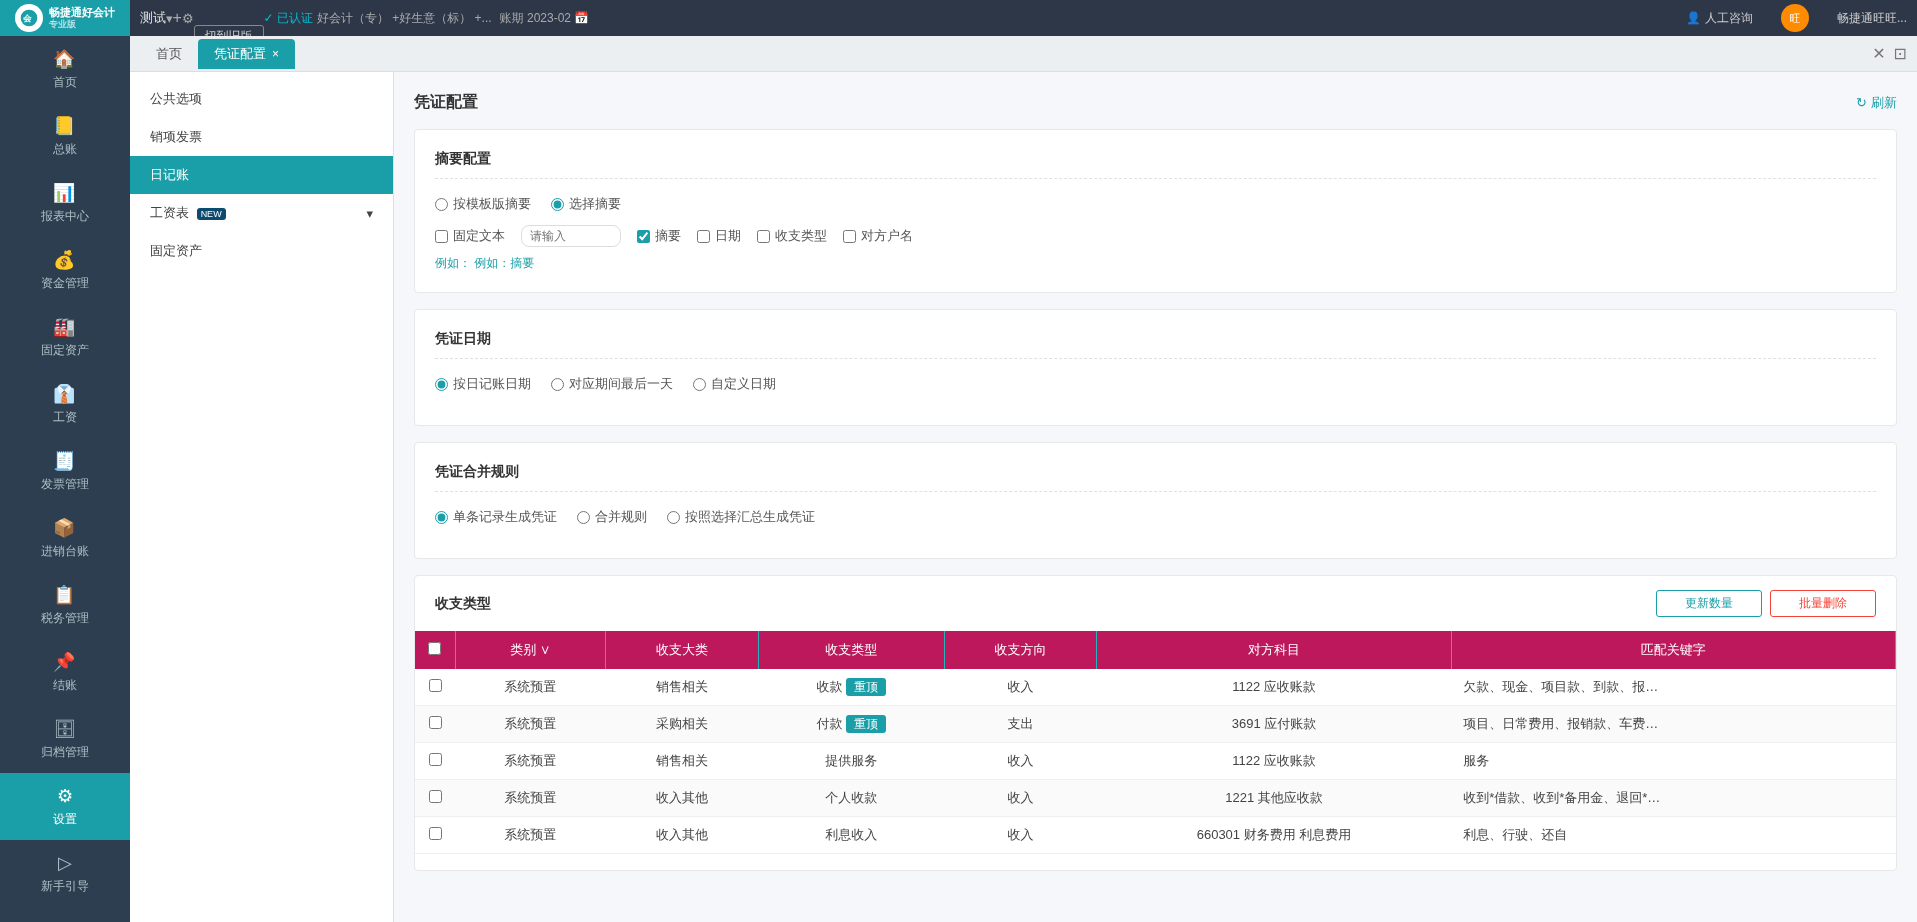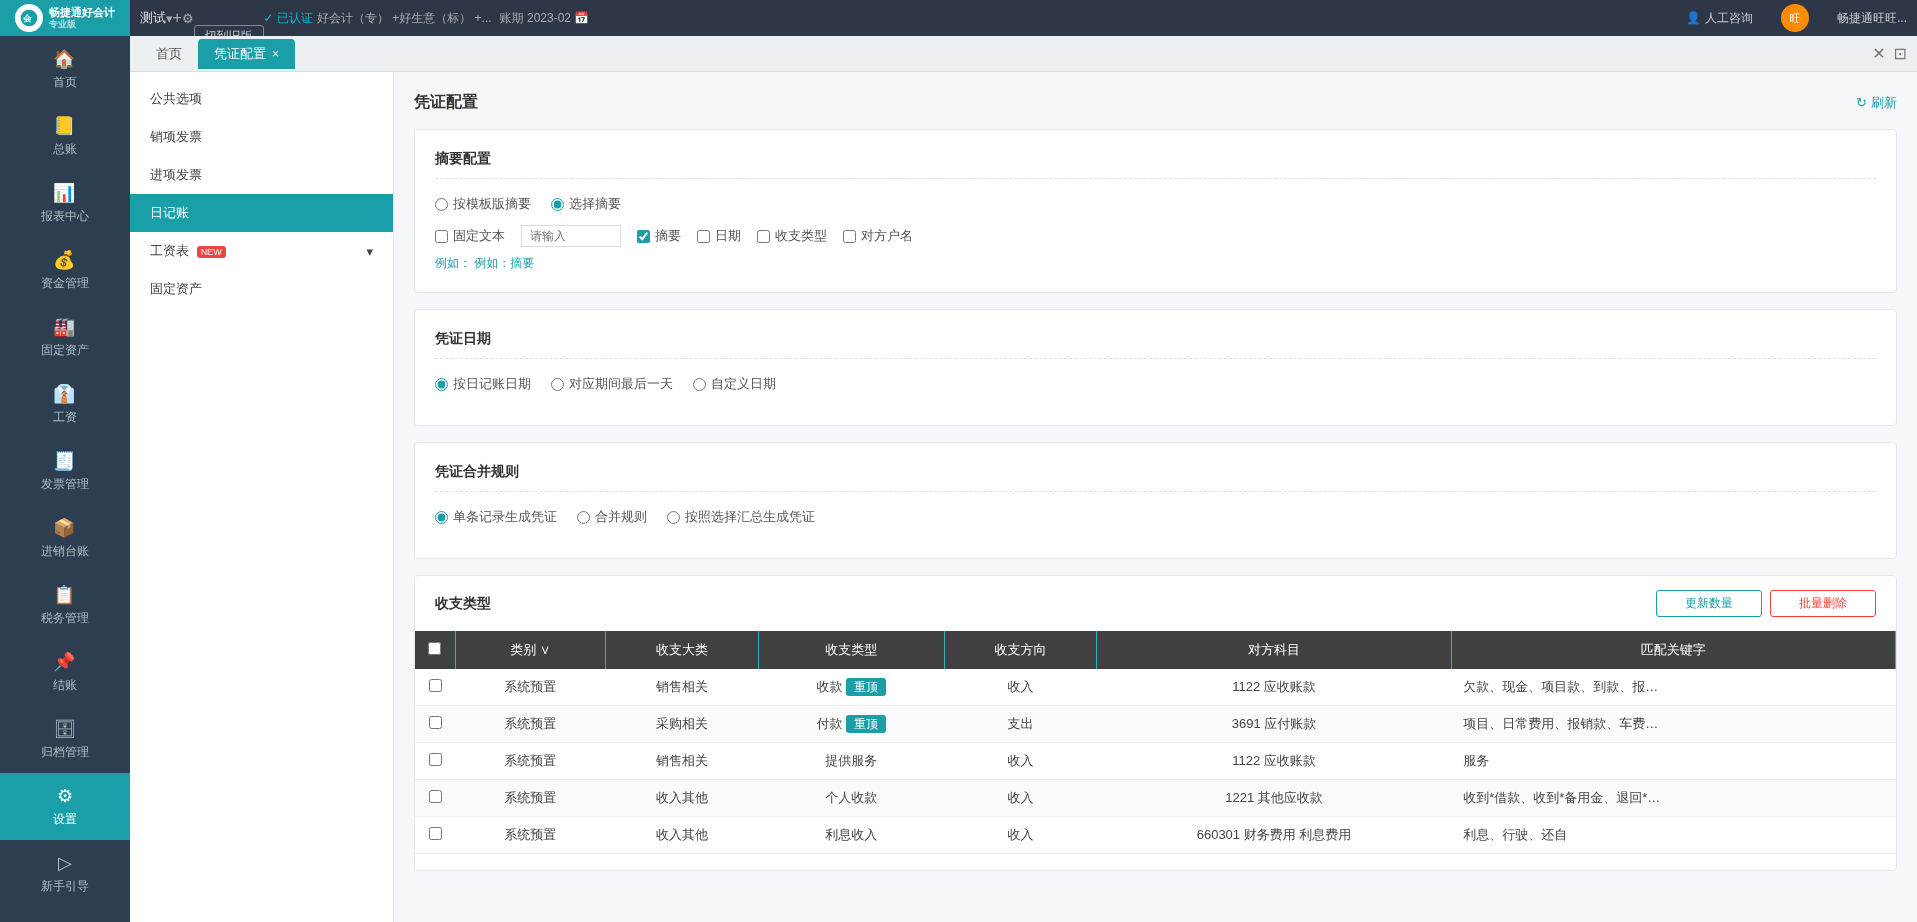--- a/index.html
+++ b/index.html
@@ -49,56 +49,56 @@
     .tab-action-btn { background: transparent; border: none; cursor: pointer; color: #777; font-size: 16px; }
 
     
     .page-area { display: flex; flex: 1; overflow: hidden; }
 
     
     .left-panel { width: 264px; background: #fff; border-right: 1px solid #e0e0e0; flex-shrink: 0; padding-top: 8px; }
     .left-panel-item { padding: 10px 20px; cursor: pointer; color: #444; font-size: 13px; }
     .left-panel-item.active { background: #1a9fa8; color: white; }
     .left-panel-item.has-sub { display: flex; align-items: center; justify-content: space-between; }
-    .new-badge { background: #ef4444; color: white; font-size: 9px; padding: 1px 4px; border-radius: 3px; margin-left: 4px; }
+    .new-badge { background: #0c4a6e; color: white; font-size: 9px; padding: 1px 4px; border-radius: 3px; margin-left: 4px; }
 
     
     .right-content { flex: 1; background: #f5f7fa; overflow-y: auto; padding: 20px; }
     .page-header { display: flex; align-items: center; justify-content: space-between; margin-bottom: 16px; }
     .page-title { font-size: 16px; font-weight: bold; color: #333; }
     .refresh-btn { display: flex; align-items: center; gap: 4px; cursor: pointer; color: #1a9fa8; font-size: 13px; background: none; border: none; }
 
     
     .section { background: #fff; border-radius: 4px; margin-bottom: 16px; padding: 20px; border: 1px solid #e8e8e8; }
     .section-title { font-size: 14px; font-weight: bold; color: #333; margin-bottom: 16px; border-bottom: 1px dashed #e0e0e0; padding-bottom: 10px; }
 
     
     .radio-group { display: flex; align-items: center; gap: 20px; margin-bottom: 12px; }
     .radio-item { display: flex; align-items: center; gap: 5px; cursor: pointer; font-size: 13px; color: #555; }
     .radio-item input[type="radio"] { accent-color: #1a9fa8; }
 
     
     .checkbox-group { display: flex; align-items: center; gap: 16px; margin-top: 10px; }
     .checkbox-item { display: flex; align-items: center; gap: 5px; font-size: 13px; color: #555; cursor: pointer; }
     .checkbox-item input[type="checkbox"] { accent-color: #1a9fa8; }
-    .fixed-text-input { border: 1px solid #ddd; padding: 3px 8px; border-radius: 0; font-size: 12px; color: #999; width: 100px; }
+    .fixed-text-input { border: 1px solid #ddd; padding: 3px 8px; border-radius: 8px; font-size: 12px; color: #999; width: 100px; }
     .example-text { color: #1a9fa8; font-size: 12px; margin-top: 8px; }
 
     
     .table-section { background: #fff; border-radius: 4px; padding: 0 0 16px 0; border: 1px solid #e8e8e8; overflow: hidden; }
     .table-section-header { display: flex; align-items: center; justify-content: space-between; padding: 14px 20px; }
     .table-section-title { font-size: 14px; font-weight: bold; color: #333; }
     .table-header-actions { display: flex; gap: 8px; }
     .action-btn { padding: 4px 28px; border-radius: 3px; font-size: 12px; cursor: pointer; }
     .action-btn-outline { border: 1px solid #1a9fa8; color: #1a9fa8; background: transparent; }
     .action-btn-danger { border: 1px solid #f44336; color: #f44336; background: transparent; }
 
     
     .data-table { width: 100%; border-collapse: collapse; }
-    .data-table thead tr { background: #404040; color: white; }
+    .data-table thead tr { background: #be185d; color: white; }
     .data-table thead th { padding: 10px 12px; text-align: center; font-size: 13px; font-weight: normal; border-right: 1px solid #27b5bd; }
     .data-table tbody tr { border-bottom: 1px solid #eee; }
     .data-table tbody tr:nth-child(even) { background: #fafafa; }
     .data-table tbody td { padding: 9px 12px; text-align: center; font-size: 13px; color: #444; }
     .data-table tbody td:first-child { width: 40px; }
     .check-col { width: 40px; }
     .tag-chongding { background: #1a9fa8; color: white; padding: 2px 8px; border-radius: 3px; font-size: 12px; cursor: pointer; }
 
     .ellipsis-text { max-width: 200px; overflow: hidden; text-overflow: ellipsis; white-space: nowrap; text-align: left; }
   </style>
@@ -223,23 +223,20 @@
 
     <div class="page-area">
 
       <div class="left-panel">
         <div class="left-panel-item">
           <span>公共选项</span>
         </div>
         <div class="left-panel-item">
           <span>销项发票</span>
         </div>
-        <div class="left-panel-item">
-          <span>进项发票</span>
-        </div>
         <div class="left-panel-item active">
           <span>日记账</span>
         </div>
         <div class="left-panel-item has-sub">
           <span>
             <span>工资表</span>
             <span class="new-badge">NEW</span>
           </span>
           <span>▾</span>
         </div>

